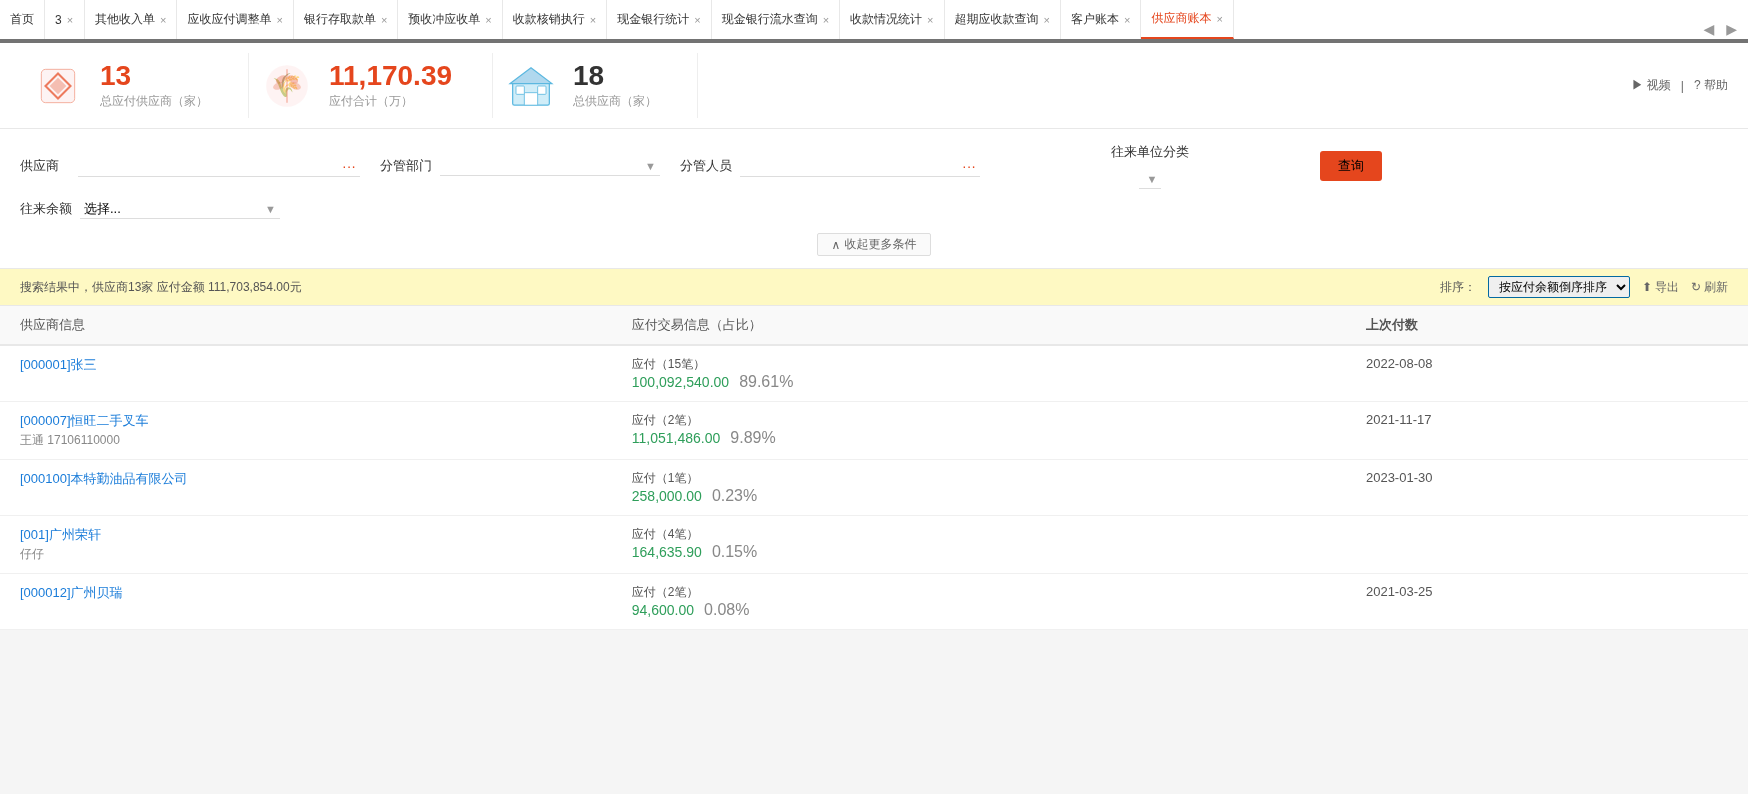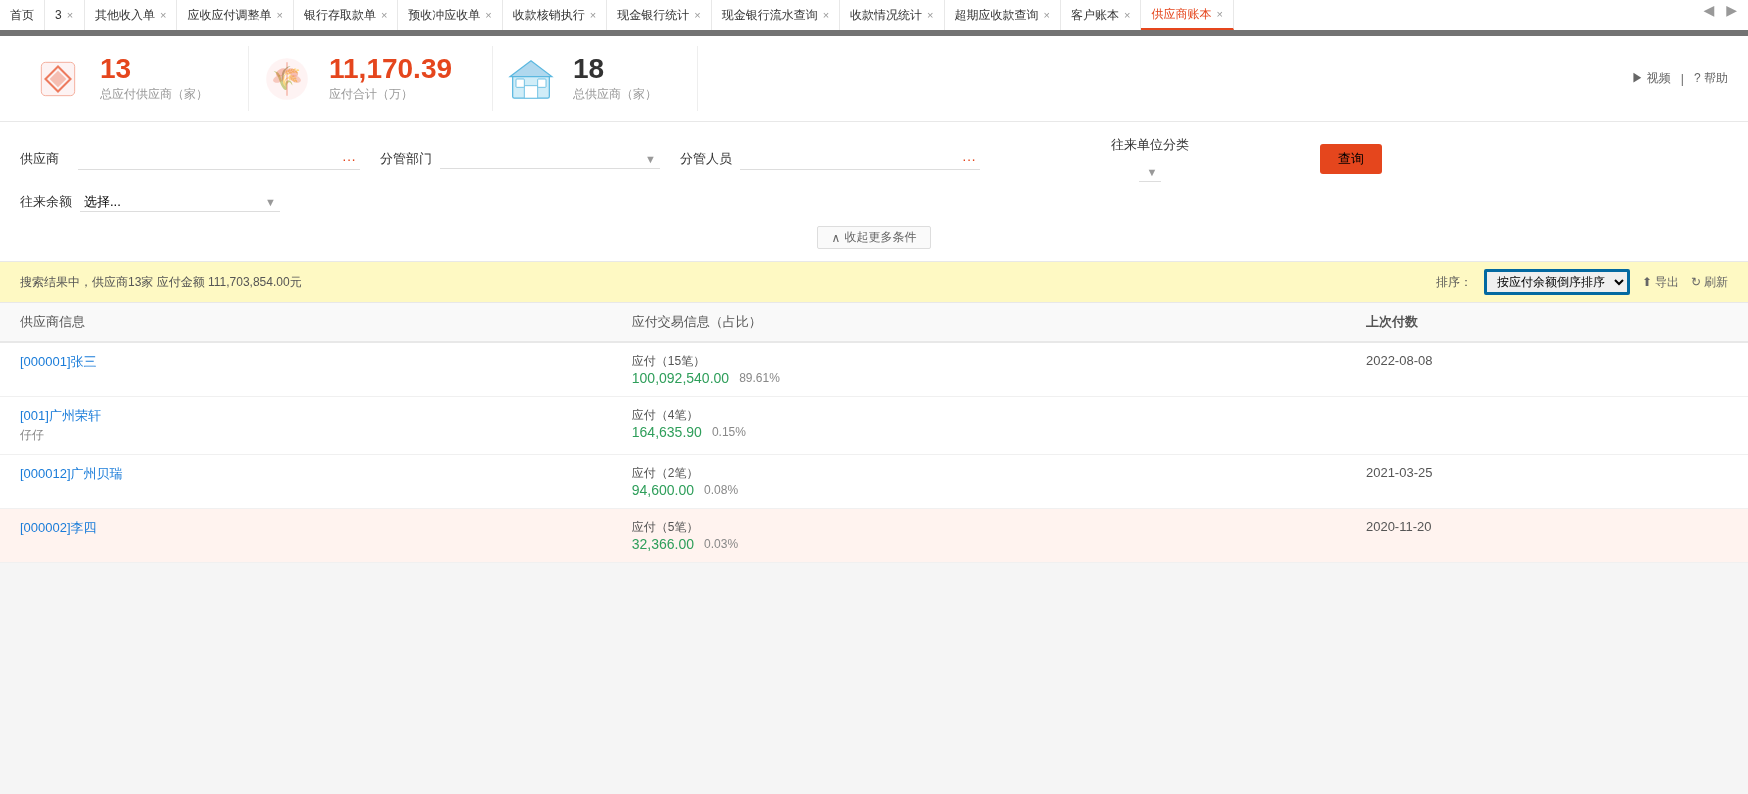--- a/index.html
+++ b/index.html
@@ -1,24 +1,24 @@
 <!DOCTYPE html>
 <html><head>
   <meta charset="utf-8">
   <style>
     * { box-sizing: border-box; margin: 0; padding: 0; }
     body { font-family: 'Microsoft YaHei', Arial, sans-serif; font-size: 13px; background: #f5f5f5; color: #333; overflow-x: hidden; }
     
     
     .top-nav {
       display: flex;
-      align-items: flex-start;
+      align-items: flex-end;
       background: #fff;
-      border-bottom: 6px solid #737373;
-      height: 36px;
+      border-bottom: 4px solid #737373;
+      height: 43px;
       overflow: hidden;
     }
     .top-nav .nav-item {
       display: flex;
       align-items: center;
       padding: 0 10px;
       height: 100%;
       border-right: 1px solid #e8e8e8;
       cursor: pointer;
       white-space: nowrap;
@@ -190,21 +190,21 @@
       justify-content: space-between;
       background: #fef9c3;
       padding: 7px 20px;
       border-bottom: 1px solid #e8e8e8;
       font-size: 12px;
       color: #555;
     }
     .result-bar .result-info { display: flex; gap: 10px; align-items: center; }
     .result-bar .result-actions { display: flex; align-items: center; gap: 12px; }
     .sort-select {
-      border: 3px solid #0369a1;
+      border: 1px solid #0369a1;
       border-radius: 2px;
       padding: 2px 6px;
       font-size: 12px;
       cursor: pointer;
     }
     .action-btn {
       display: flex; align-items: center; gap: 3px;
       cursor: pointer; color: #666; font-size: 12px;
     }
 
@@ -243,21 +243,21 @@
       text-decoration: none;
       cursor: pointer;
     }
     .supplier-sub { font-size: 12px; color: #888; margin-top: 2px; }
     .amount-green {
       color: #2e9e5a;
       font-size: 14px;
       cursor: pointer;
     }
     .trade-note { font-size: 12px; color: #555; }
-    .percent { color: #888; font-size: 12px; margin-left: 10px; }
+    .percent { color: #888; font-size: 16px; margin-left: 10px; }
     .date-text { color: #555; font-size: 13px; }
 
     
     ::-webkit-scrollbar { width: 6px; height: 6px; }
     ::-webkit-scrollbar-thumb { background: #ccc; border-radius: 3px; }
   </style>
 </head>
 <body>
 
 <div class="top-nav">
@@ -476,20 +476,42 @@
     <tr>
           <td><a class="supplier-link">[000001]张三</a></td>
           <td>
             <div class="trade-note">应付（15笔）</div>
             <div style="display: flex; align-items: center;">
               <span class="amount-green">100,092,540.00</span>
               <span class="percent">89.61%</span>
             </div>
           </td>
           <td><span class="date-text">2022-08-08</span></td>
+        </tr>
+        <tr>
+          <td><a class="supplier-link">[000007]恒旺二手叉车</a><div class="supplier-sub">王通  17106110000</div></td>
+          <td>
+            <div class="trade-note">应付（2笔）</div>
+            <div style="display: flex; align-items: center;">
+              <span class="amount-green">11,051,486.00</span>
+              <span class="percent">9.89%</span>
+            </div>
+          </td>
+          <td><span class="date-text">2021-11-17</span></td>
+        </tr>
+        <tr>
+          <td><a class="supplier-link">[000100]本特勤油品有限公司</a></td>
+          <td>
+            <div class="trade-note">应付（1笔）</div>
+            <div style="display: flex; align-items: center;">
+              <span class="amount-green">258,000.00</span>
+              <span class="percent">0.23%</span>
+            </div>
+          </td>
+          <td><span class="date-text">2023-01-30</span></td>
         </tr>
         <tr>
           <td><a class="supplier-link">[001]广州荣轩</a><div class="supplier-sub">仔仔</div></td>
           <td>
             <div class="trade-note">应付（4笔）</div>
             <div style="display: flex; align-items: center;">
               <span class="amount-green">164,635.90</span>
               <span class="percent">0.15%</span>
             </div>
           </td>
@@ -499,26 +521,15 @@
           <td><a class="supplier-link">[000012]广州贝瑞</a></td>
           <td>
             <div class="trade-note">应付（2笔）</div>
             <div style="display: flex; align-items: center;">
               <span class="amount-green">94,600.00</span>
               <span class="percent">0.08%</span>
             </div>
           </td>
           <td><span class="date-text">2021-03-25</span></td>
         </tr>
-        <tr class="highlighted">
-          <td><a class="supplier-link">[000002]李四</a></td>
-          <td>
-            <div class="trade-note">应付（5笔）</div>
-            <div style="display: flex; align-items: center;">
-              <span class="amount-green">32,366.00</span>
-              <span class="percent">0.03%</span>
-            </div>
-          </td>
-          <td><span class="date-text">2020-11-20</span></td>
-        </tr>
       </tbody>
   </table>
 </div>
 
 </body></html>

